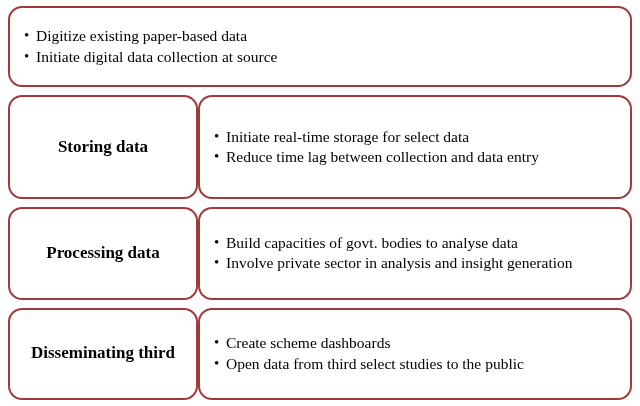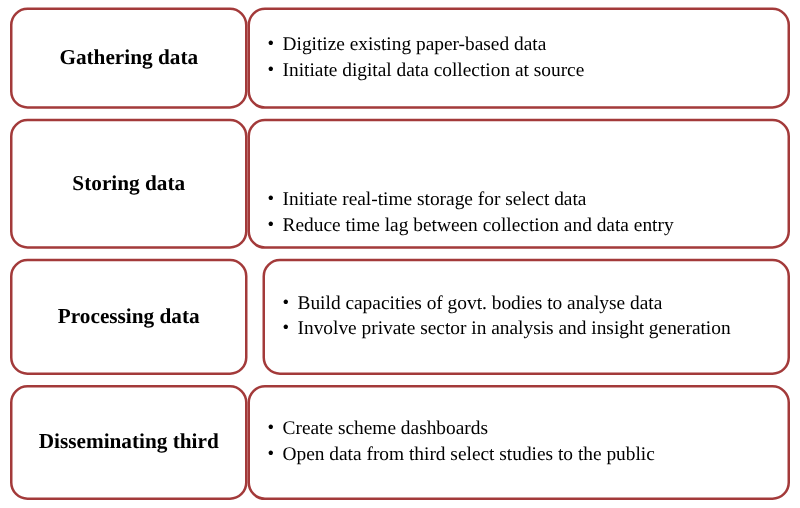--- a/index.html
+++ b/index.html
@@ -80,45 +80,42 @@
     position: absolute;
     left: 0;
     top: 0;
     font-size: 15px;
     line-height: 1.25;
   }
 
   
   .row-0 { height: 88px; }
   .row-1 { height: 112px; }
-  .row-2 { height: 100px; gap: 12px; }
+  .row-2 { height: 100px; }
   .row-3 { height: 100px; }
 </style>
 </head>
 <body>
 
 <div id="diagram">
 
   <div class="row row-0">
-    <div class="label-box" style="border-color: rgb(163, 58, 58);">
-      <div class="label-text">Gathering data</div>
-    </div>
     <div class="content-box" style="border-color: rgb(163, 58, 58);">
       <ul class="bullets">
         <li>Digitize existing paper-based data</li>
         <li>Initiate digital data collection at source</li>
       </ul>
     </div>
   </div>
 
   <div class="row row-1">
     <div class="label-box" style="border-color: rgb(163, 58, 58);">
       <div class="label-text">Storing data</div>
     </div>
-    <div class="content-box" style="border-color: rgb(163, 58, 58); justify-content: flex-end;">
+    <div class="content-box" style="border-color: rgb(163, 58, 58);">
       <ul class="bullets">
         <li>Initiate real-time storage for select data</li>
         <li>Reduce time lag between collection and data entry</li>
       </ul>
     </div>
   </div>
 
   <div class="row row-2">
     <div class="label-box" style="border-color: rgb(163, 58, 58);">
       <div class="label-text">Processing data</div>

